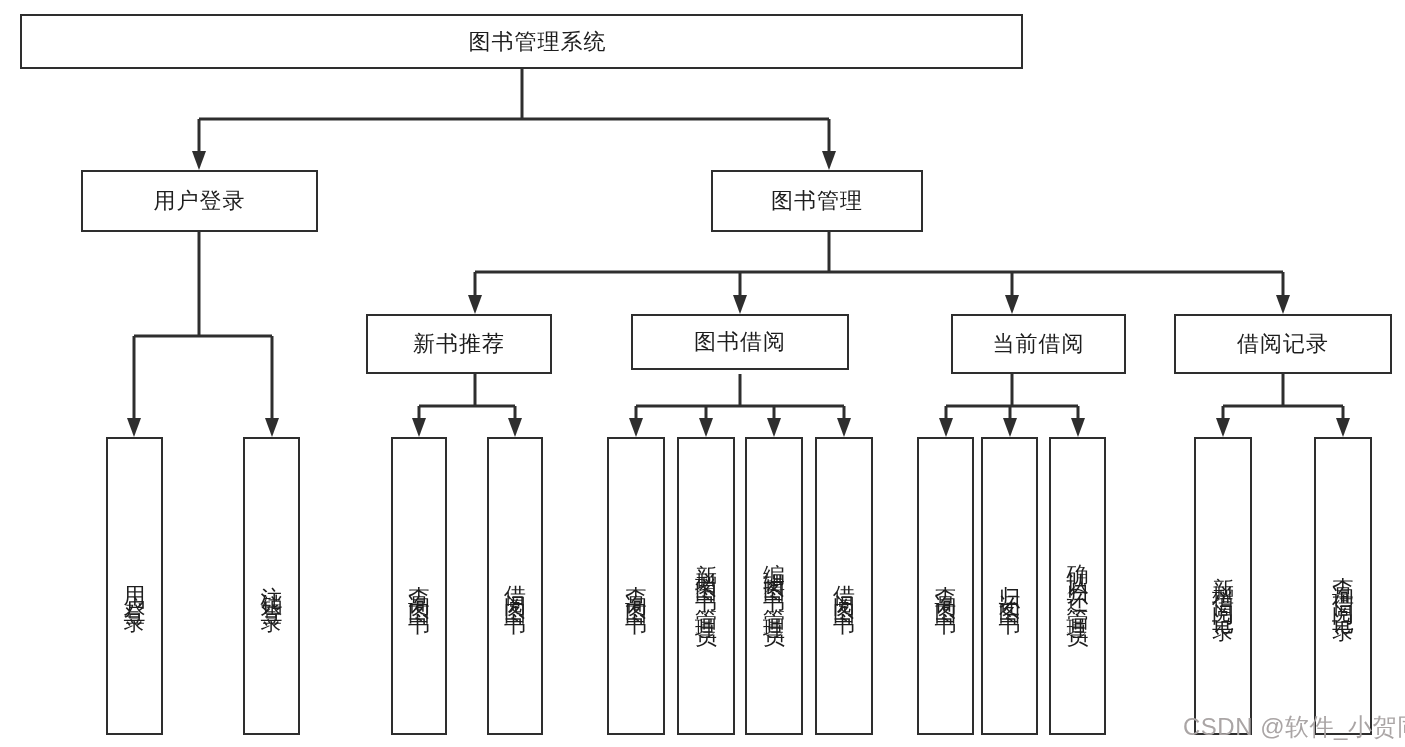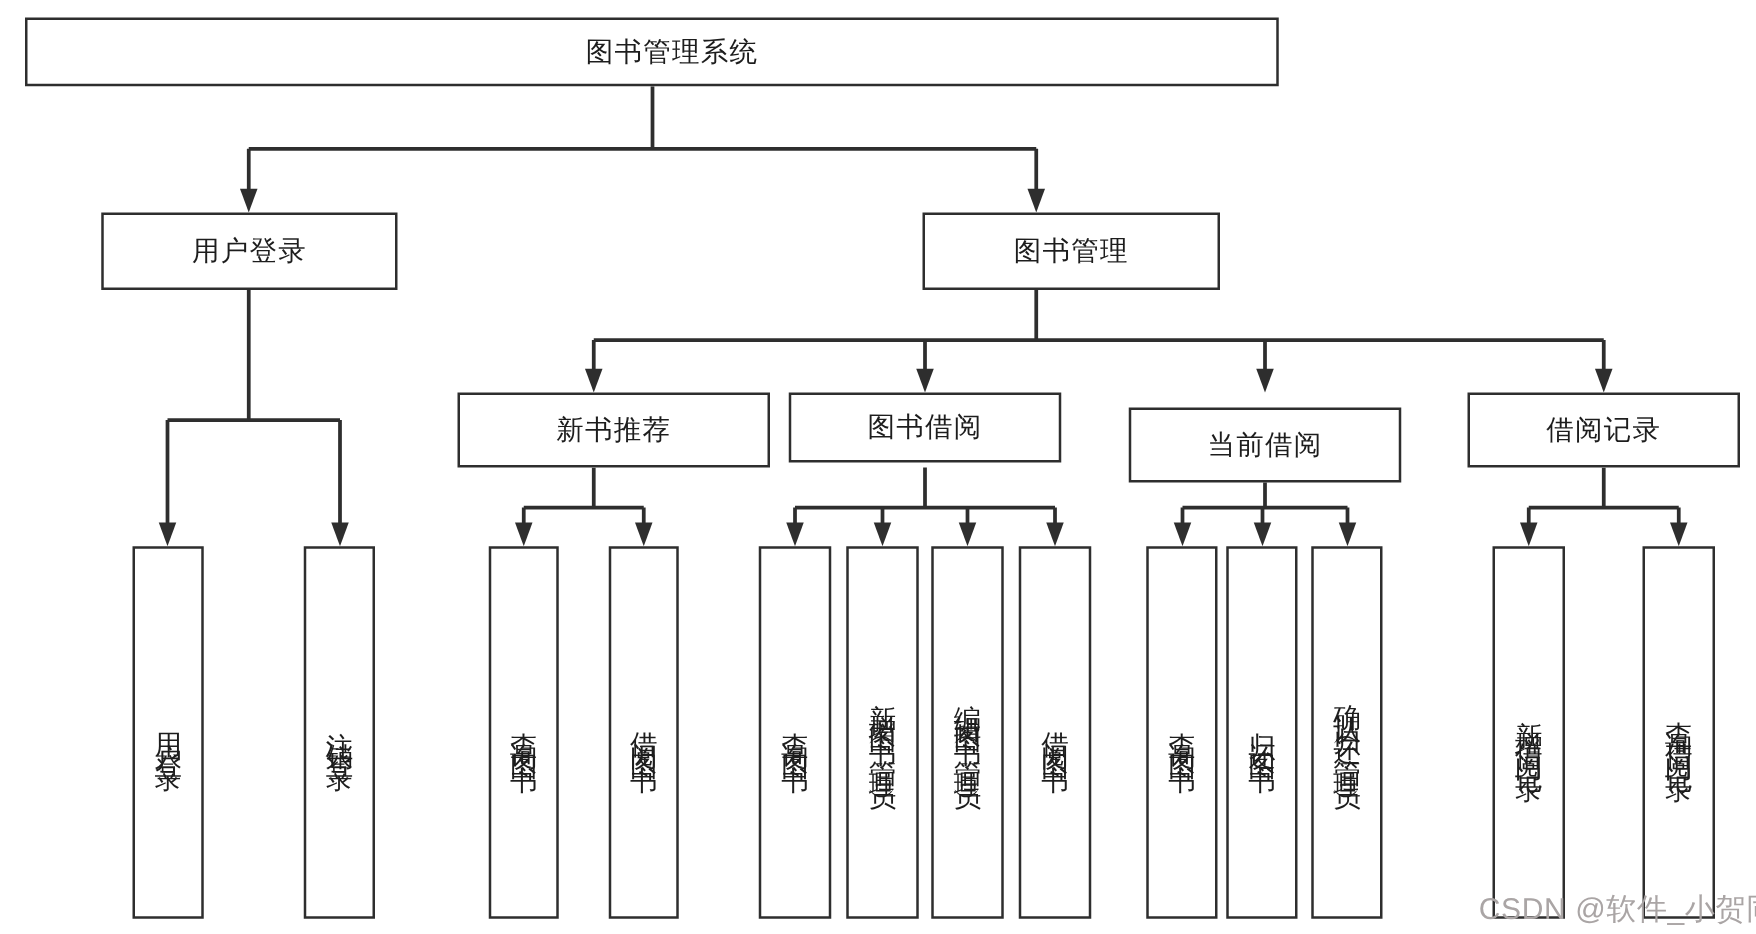--- a/index.html
+++ b/index.html
@@ -143,31 +143,31 @@
     </g>
   </svg>
 
   <div class="node" style="left:20px;top:14px;width:1003px;height:55px;padding-left:32px;">
     <span class="h-label">图书管理系统</span>
   </div>
 
   <div class="node" style="left:81px;top:170px;width:237px;height:62px;">
     <span class="h-label">用户登录</span>
   </div>
-  <div class="node" style="left:738px;top:170px;width:238px;height:62px;text-align:center;">
+  <div class="node" style="left:711px;top:170px;width:212px;height:62px;text-align:center;">
     <span class="h-label">图书管理</span>
   </div>
 
-  <div class="node" style="left:366px;top:314px;width:250px;height:60px;">
+  <div class="node" style="left:366px;top:314px;width:186px;height:60px;">
     <span class="h-label">新书推荐</span>
   </div>
   <div class="node" style="left:631px;top:314px;width:218px;height:56px;">
     <span class="h-label">图书借阅</span>
   </div>
-  <div class="node" style="left:903px;top:314px;width:218px;height:60px;margin-top:12px;">
+  <div class="node" style="left:951px;top:314px;width:175px;height:60px;">
     <span class="h-label">当前借阅</span>
   </div>
   <div class="node" style="left:1174px;top:314px;width:218px;height:60px;">
     <span class="h-label">借阅记录</span>
   </div>
 
   <div class="node" style="left:106px;top:437px;width:57px;height:298px;">
     <span class="v-label">用户登录</span>
   </div>
   <div class="node" style="left:243px;top:437px;width:57px;height:298px;">

